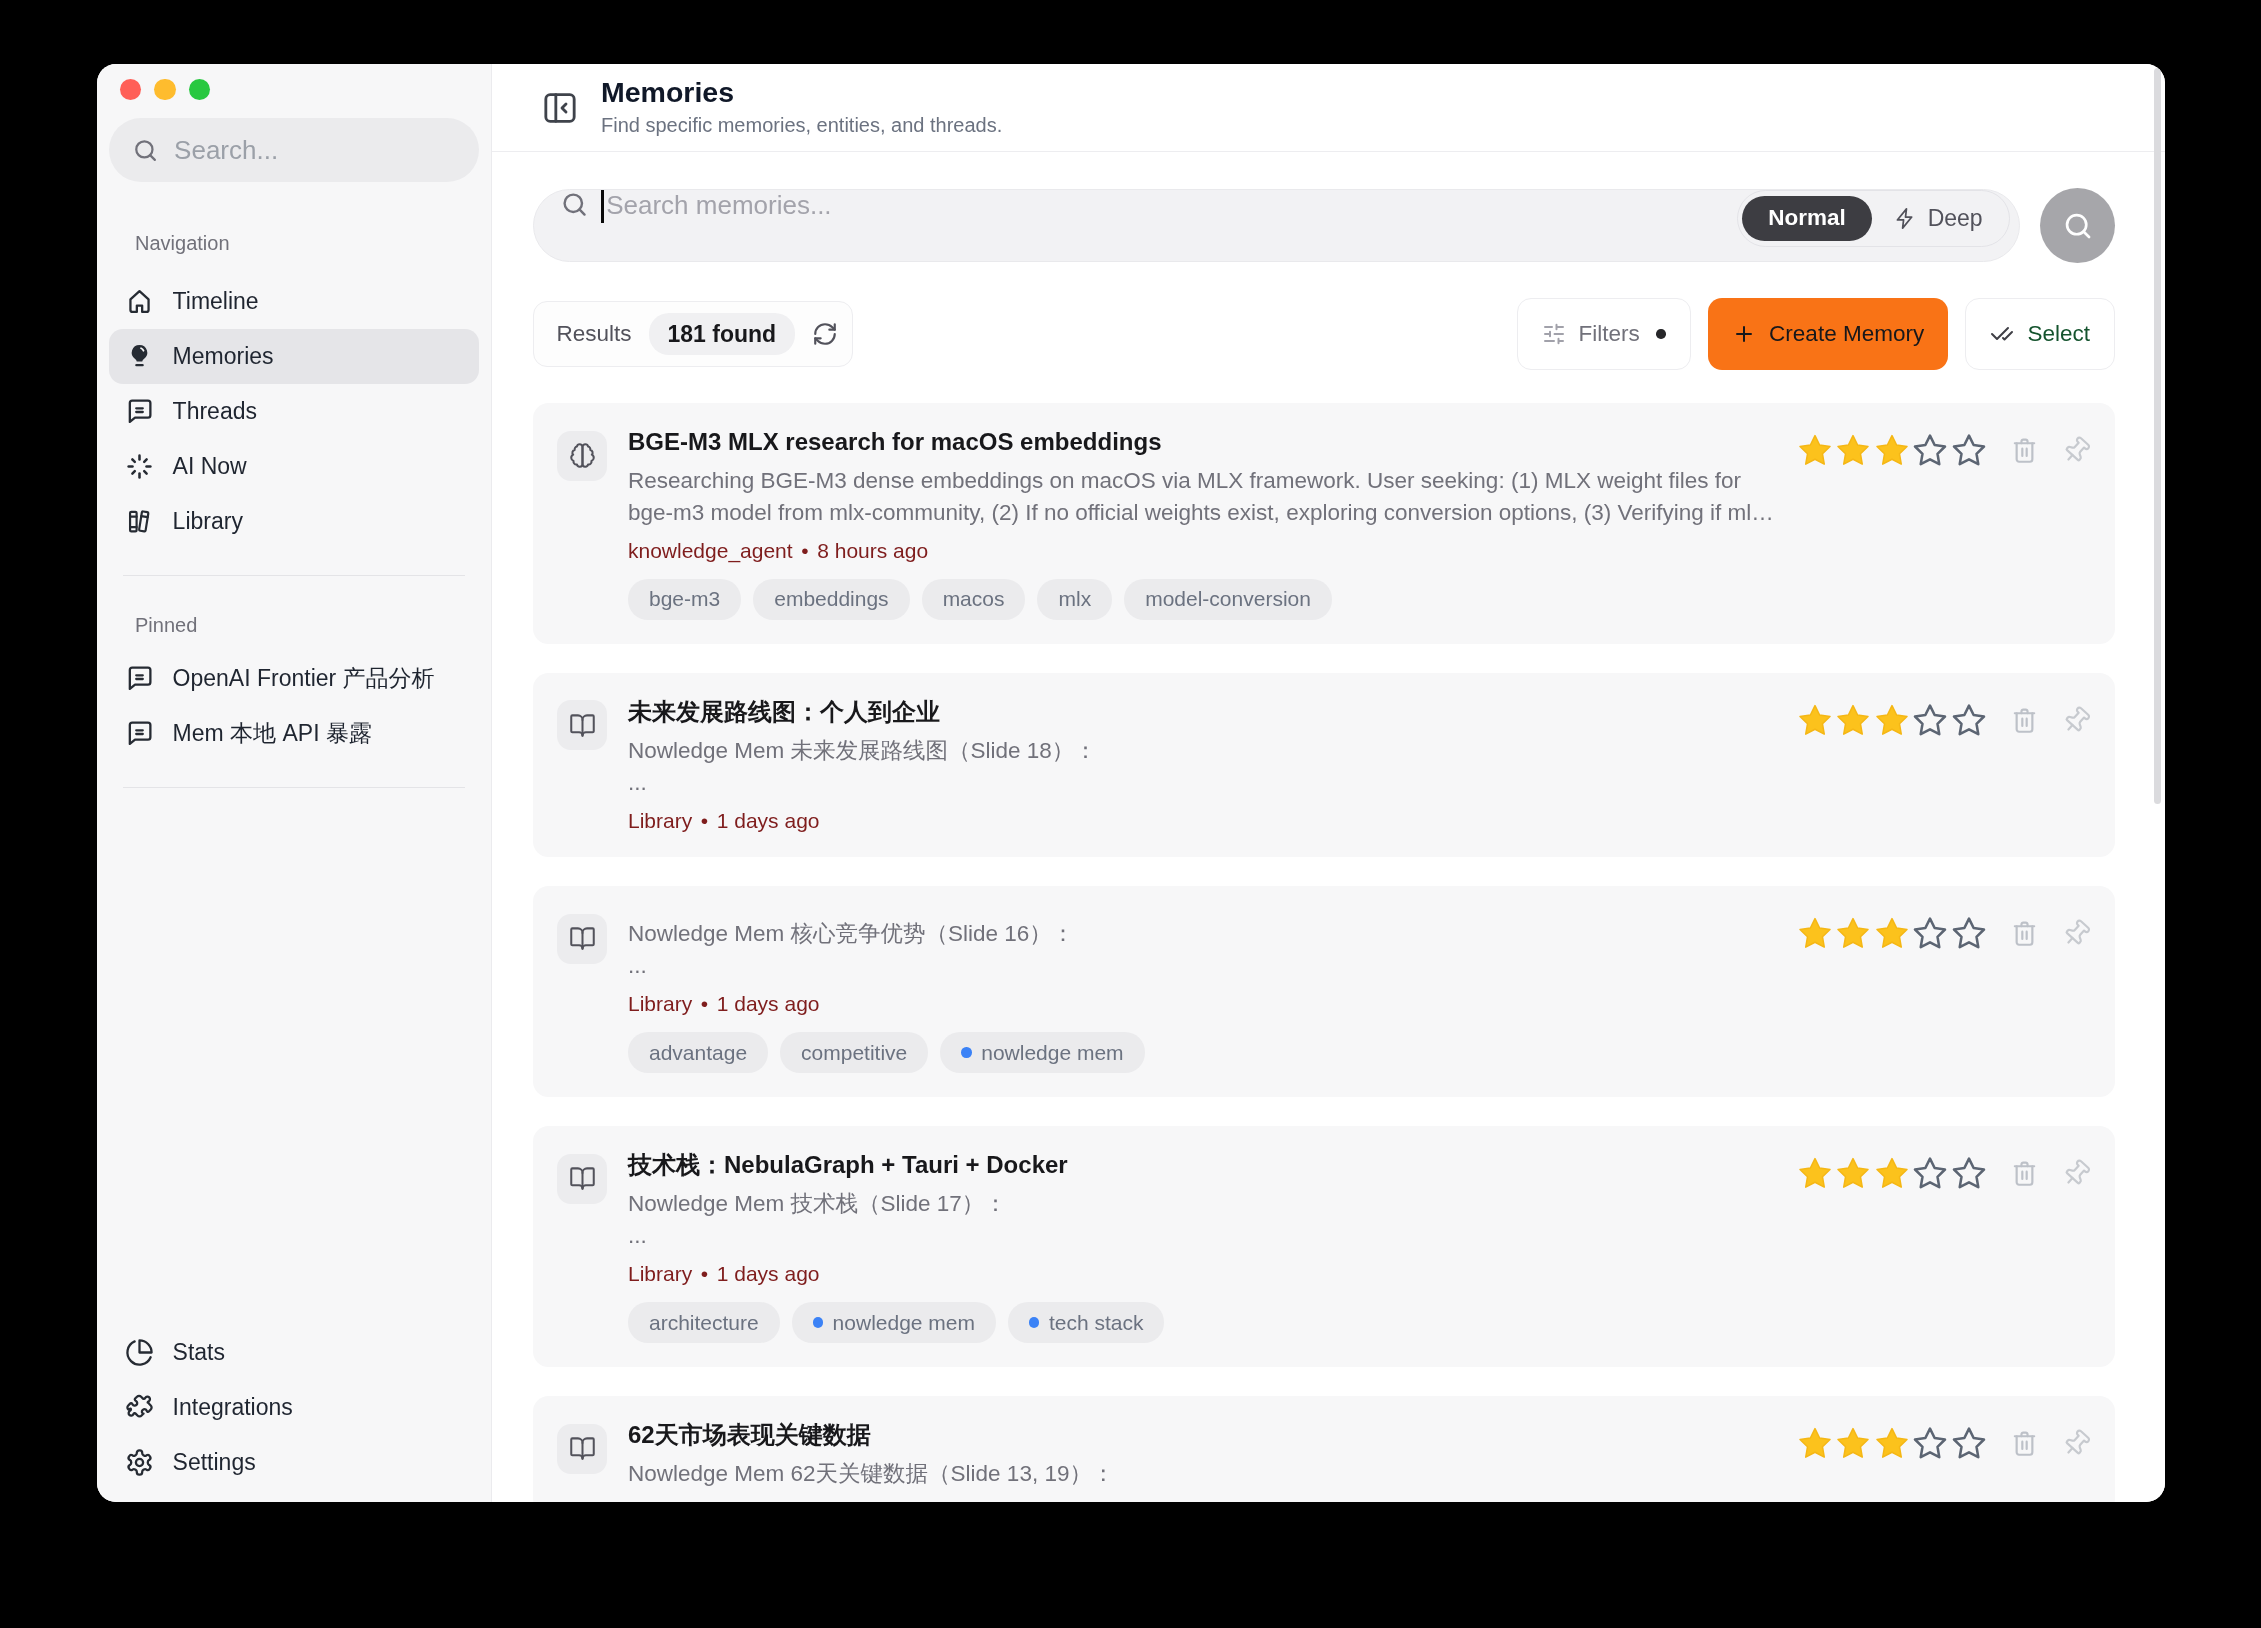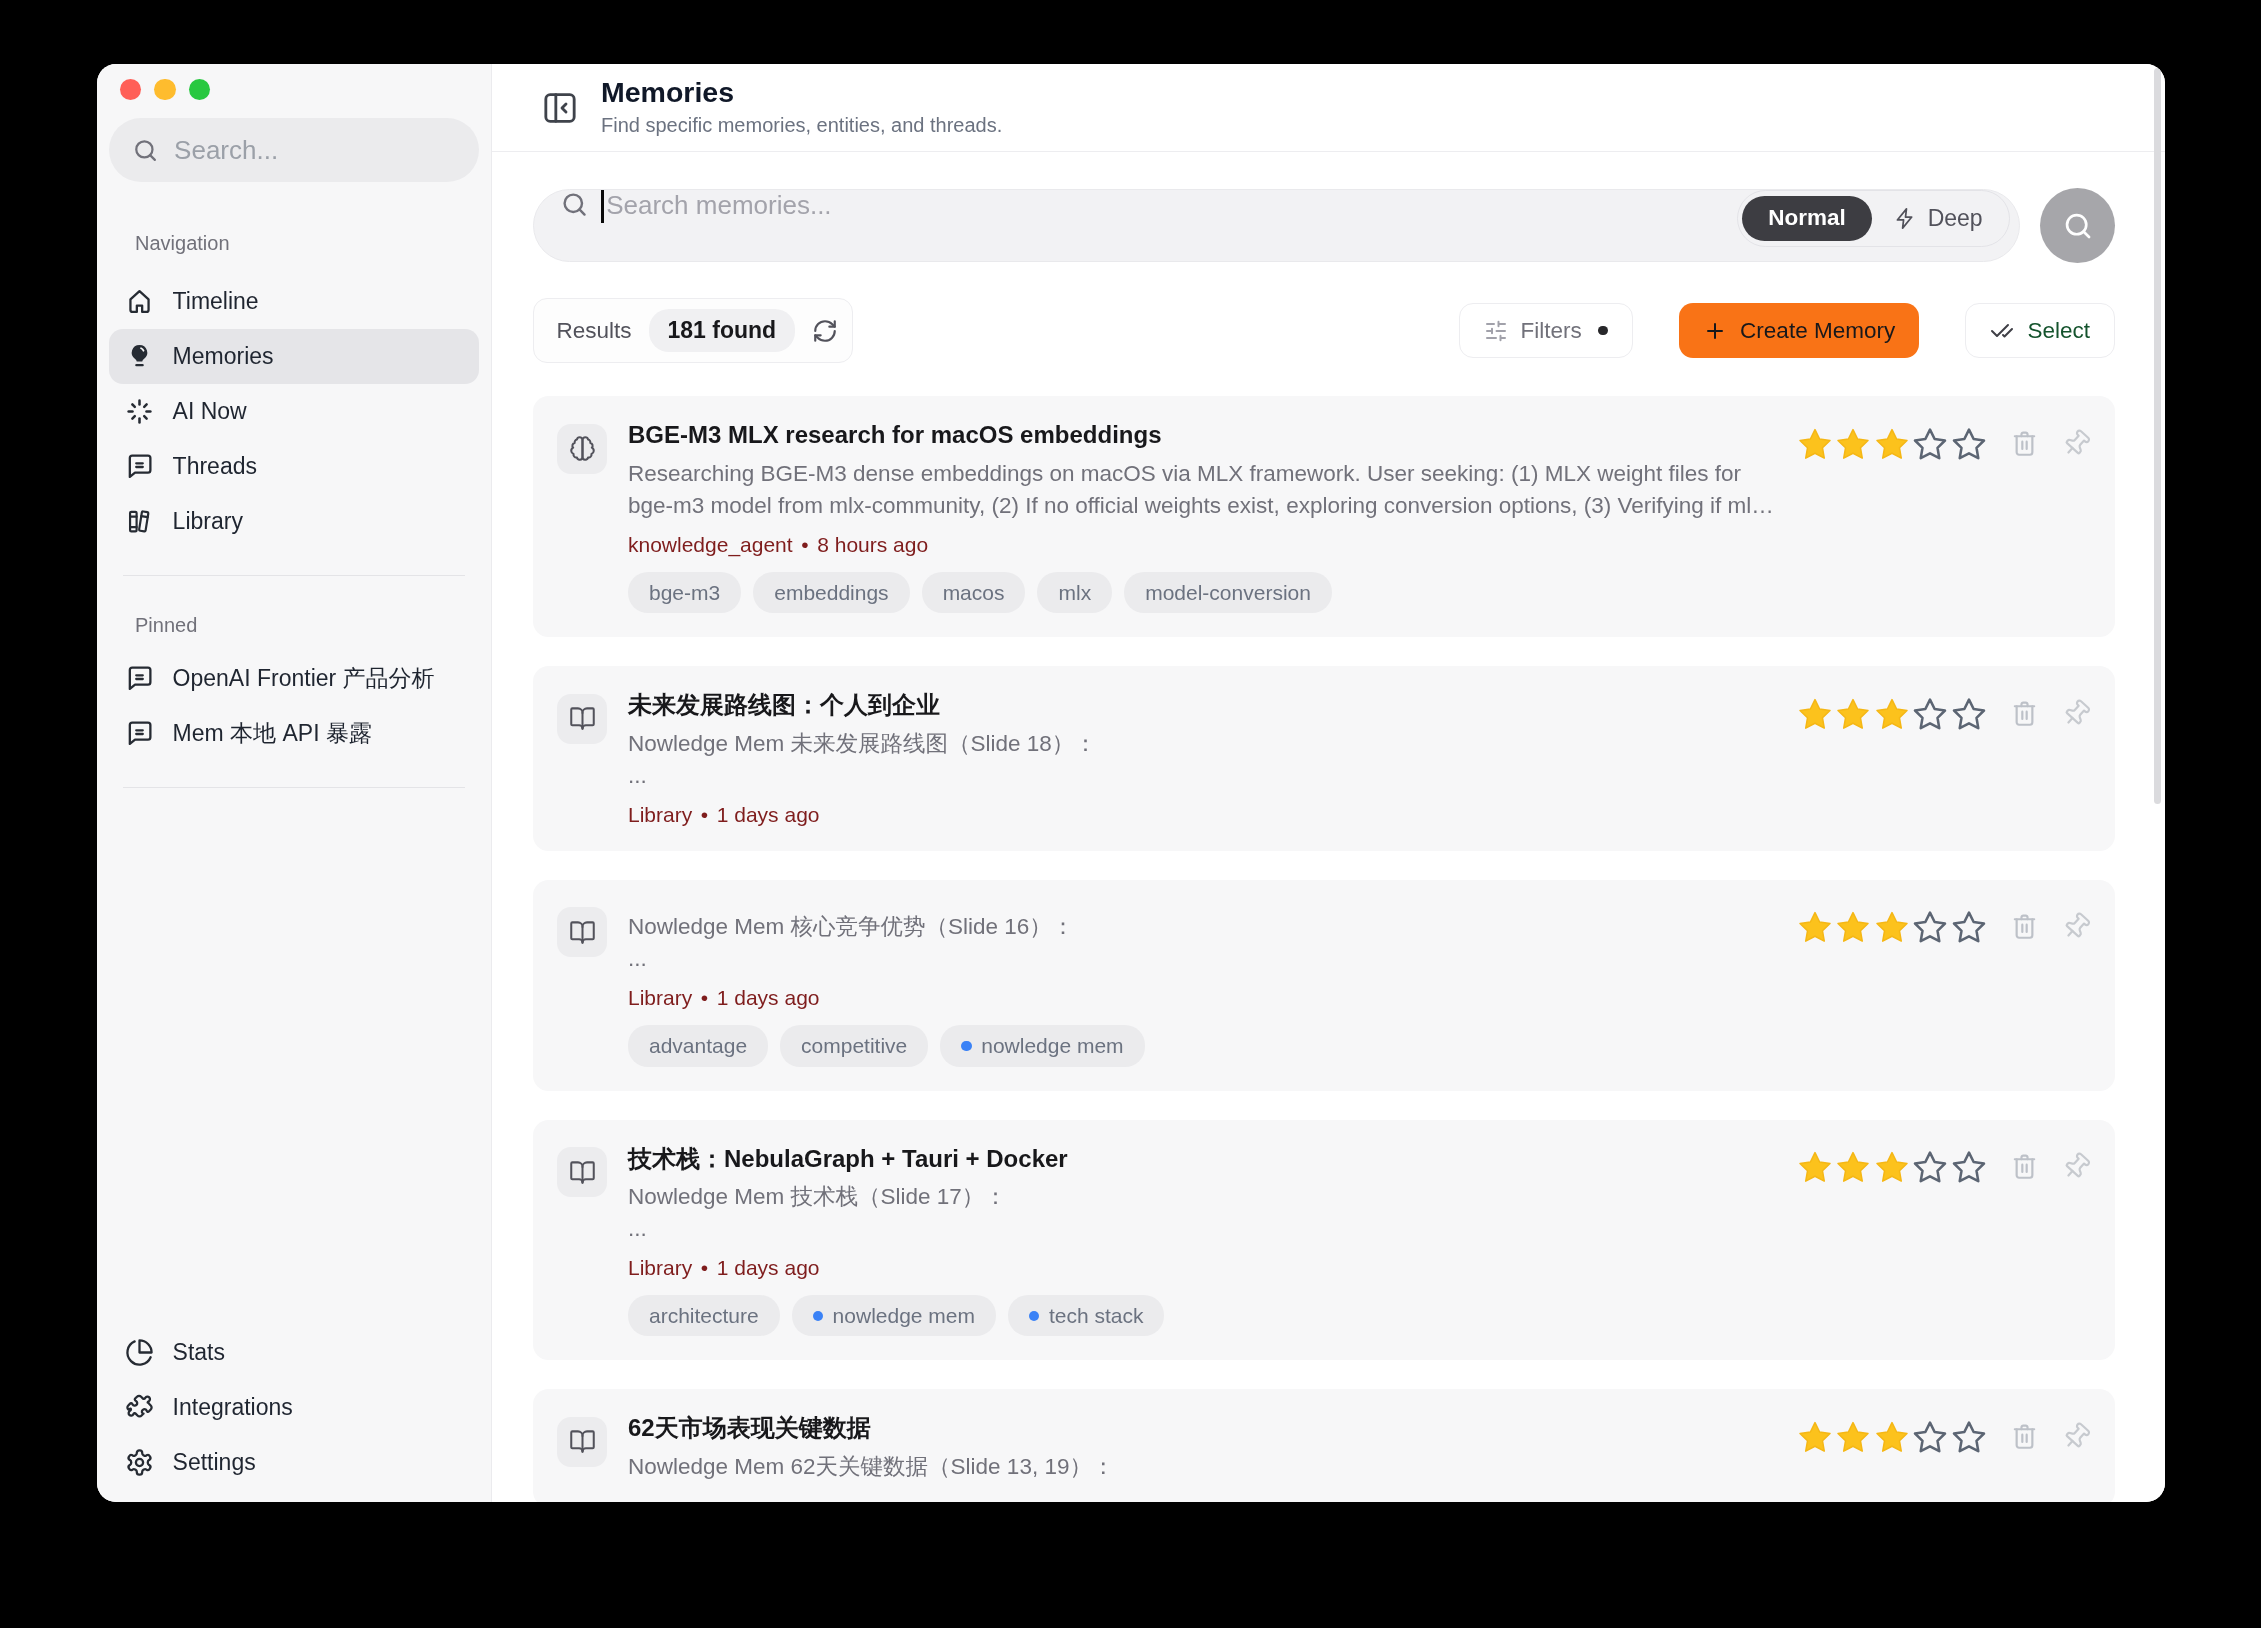--- a/index.html
+++ b/index.html
@@ -53,21 +53,21 @@
   
   .toolbar{margin-top:35px;display:flex;align-items:center;}
   .results-group{display:flex;align-items:center;gap:17px;border:0.9px solid #ededf0;
                  background:#fdfdfd;border-radius:14px;padding:10.4px 14px 10.4px 22.5px;}
   .results-label{font-size:22.5px;color:#52525b;}
   .results-count{font-size:23px;font-weight:700;background:#f0f0f2;border-radius:20px;
                  padding:7.8px 19px;color:#18181b;}
   .results-group .icon{width:26px;height:26px;color:#52525b;}
   .toolbar-right{margin-left:auto;display:flex;gap:17.3px;}
   .btn{display:flex;align-items:center;gap:13px;border-radius:14px;font-size:22.5px;
-       padding:0 24px;height:55px;box-sizing:border-box;margin-left:29px;}
+       padding:0 24px;height:72px;box-sizing:border-box;}
   .btn .icon{width:24px;height:24px;}
   .btn-filters{background:#fff;border:0.9px solid #ededf0;color:#71717a;}
   .btn-filters .icon{color:#a1a1aa;}
   .filters-dot{width:9.5px;height:9.5px;border-radius:50%;background:#27272a;margin-left:3.5px;}
   .btn-create{background:#f97316;color:#18181b;font-weight:500;}
   .btn-create .icon{color:#18181b;}
   .btn-select{background:#fff;border:0.9px solid #ededf0;color:#14532d;}
   .btn-select .icon{color:#3f3f46;}
   
   .cards{margin-top:33px;}
@@ -131,41 +131,41 @@
             <svg viewBox="0 0 24 24">
               <path fill="currentColor" d="M12 2.4a6.4 6.4 0 0 0-3.66 11.65c.73.51 1.23 1.27 1.38 2.1h4.56c.15-.83.65-1.59 1.38-2.1A6.4 6.4 0 0 0 12 2.4z"></path>
               <path fill="none" stroke="currentColor" stroke-linecap="round" stroke-linejoin="round" stroke-width="1.9" d="M9.4 19.2h5.2"></path>
               <path fill="none" stroke="#f7f7f8" stroke-width="1.5" stroke-linecap="round" d="M13.3 5.2a3.6 3.6 0 0 1 2 2"></path>
             </svg>
           </span>
           <span>Memories</span>
         </div>
         <div class="nav-item">
           <span class="icon">
+            <svg viewBox="0 0 24 24" fill="none" stroke="currentColor" stroke-linecap="round" stroke-linejoin="round" stroke-width="1.9">
+              <path d="M21 15a2 2 0 0 1-2 2H8.3L4 20.6V5a2 2 0 0 1 2-2h13a2 2 0 0 1 2 2z"></path>
+              <path d="M9.3 9.4h5.4M9.3 12.4h5.4"></path>
+            </svg>
+          </span>
+          <span>Threads</span>
+        </div>
+        <div class="nav-item">
+          <span class="icon">
             <svg viewBox="0 0 24 24" fill="none" stroke="currentColor" stroke-linecap="round" stroke-linejoin="round" stroke-width="2.1">
               <path d="M12 3v3.2"></path>
               <path d="m17.9 6.1-2 2"></path>
               <path d="M21 12h-3.2"></path>
               <path d="m17.9 17.9-2-2"></path>
               <path d="M12 21v-3.2"></path>
               <path d="m6.1 17.9 2-2"></path>
               <path d="M3 12h3.2"></path>
               <path d="m6.1 6.1 2 2"></path>
             </svg>
           </span>
           <span>AI Now</span>
-        </div>
-        <div class="nav-item">
-          <span class="icon">
-            <svg viewBox="0 0 24 24" fill="none" stroke="currentColor" stroke-linecap="round" stroke-linejoin="round" stroke-width="1.9">
-              <path d="M21 15a2 2 0 0 1-2 2H8.3L4 20.6V5a2 2 0 0 1 2-2h13a2 2 0 0 1 2 2z"></path>
-              <path d="M9.3 9.4h5.4M9.3 12.4h5.4"></path>
-            </svg>
-          </span>
-          <span>Threads</span>
         </div>
         <div class="nav-item">
           <span class="icon">
             <svg viewBox="0 0 24 24" fill="none" stroke="currentColor" stroke-linecap="round" stroke-linejoin="round" stroke-width="1.8">
               <rect x="4.2" y="4" width="5.4" height="16.2" rx="1"></rect>
               <path d="M9.6 8h-5.4M9.6 16.6H4.2"></path>
               <g transform="rotate(9 15.8 12)">
                 <rect x="12.8" y="3.9" width="5.4" height="16.2" rx="1"></rect>
                 <path d="M18.2 8h-5.4"></path>
               </g>

